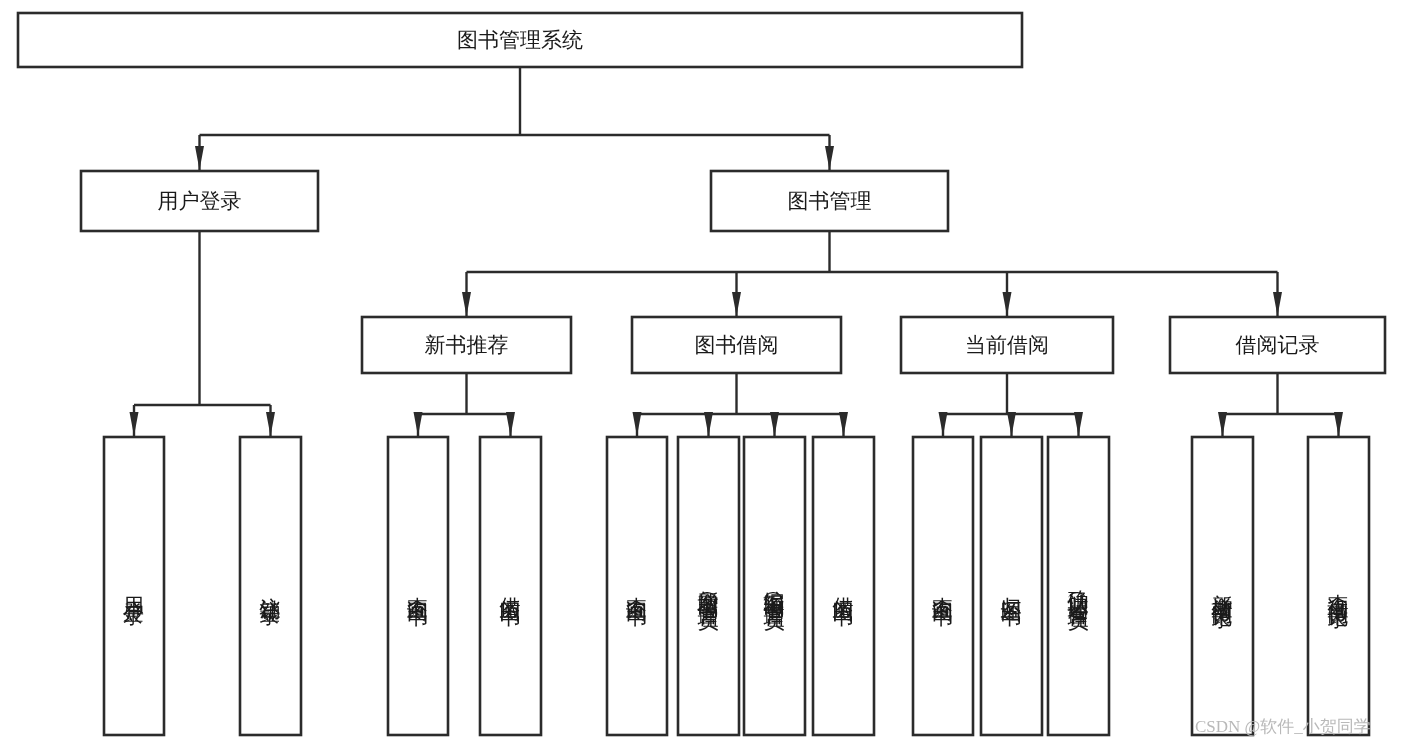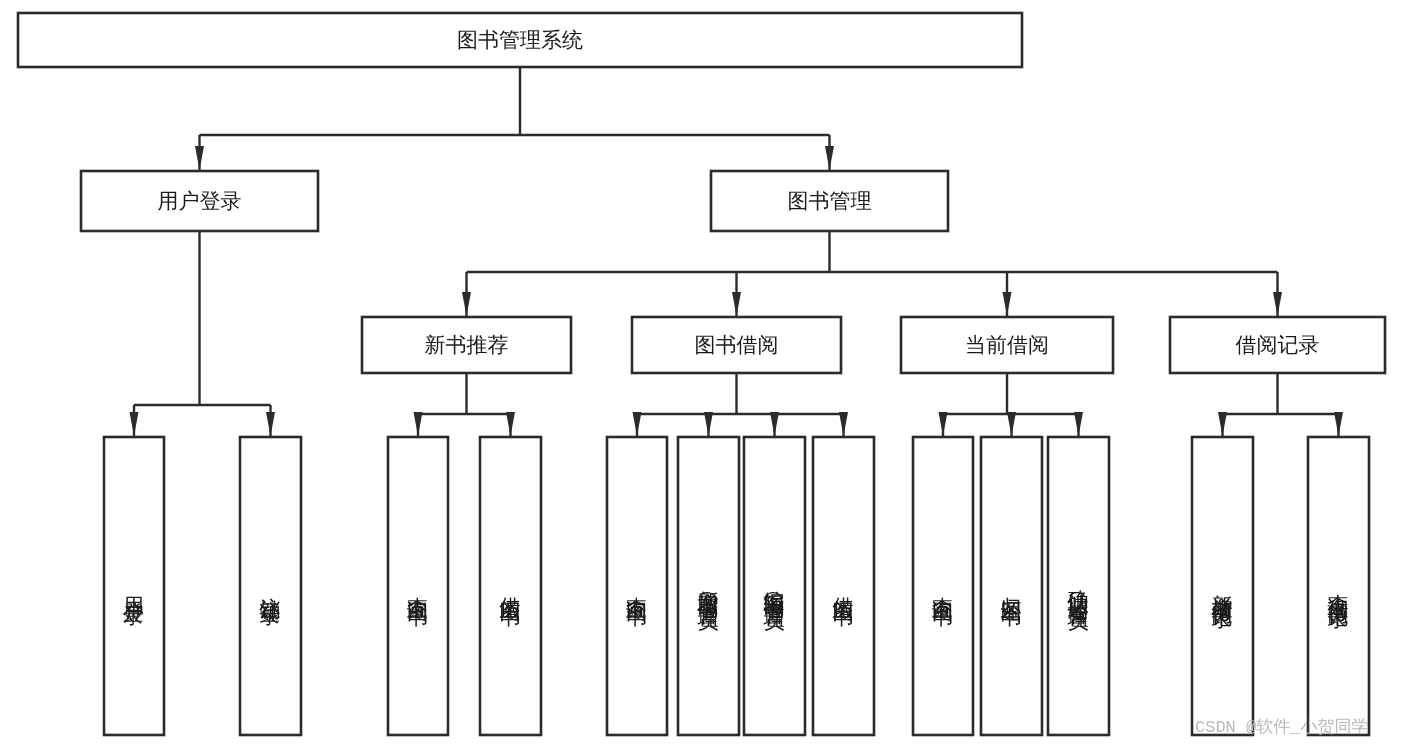--- a/index.html
+++ b/index.html
@@ -59,21 +59,21 @@
     color: #1a1a1a;
     letter-spacing: 3px;
     white-space: nowrap;
     display: flex;
     align-items: center;
     justify-content: center;
     pointer-events: none;
   }
   .watermark {
     position: absolute;
-    font-family: Liberation Mono, monospace;
+    font-family: Liberation Serif, serif;
     font-size: 17px;
     color: #b9b9b9;
     white-space: nowrap;
   }
 </style>
 </head>
 <body>
 
 <div id="diagram-root">
 

